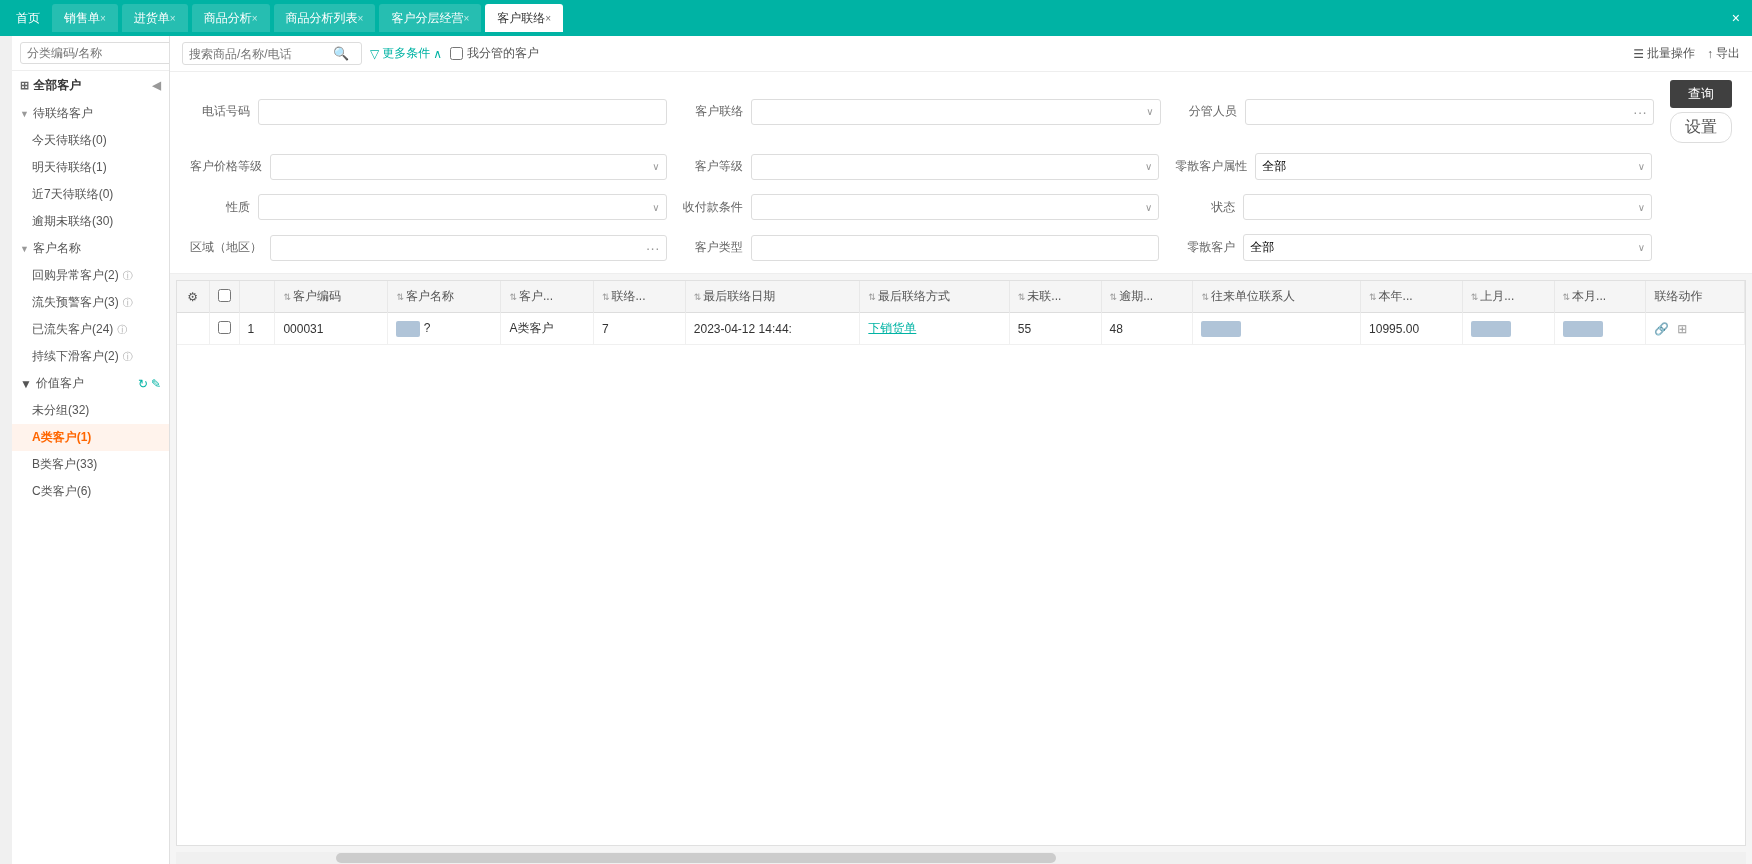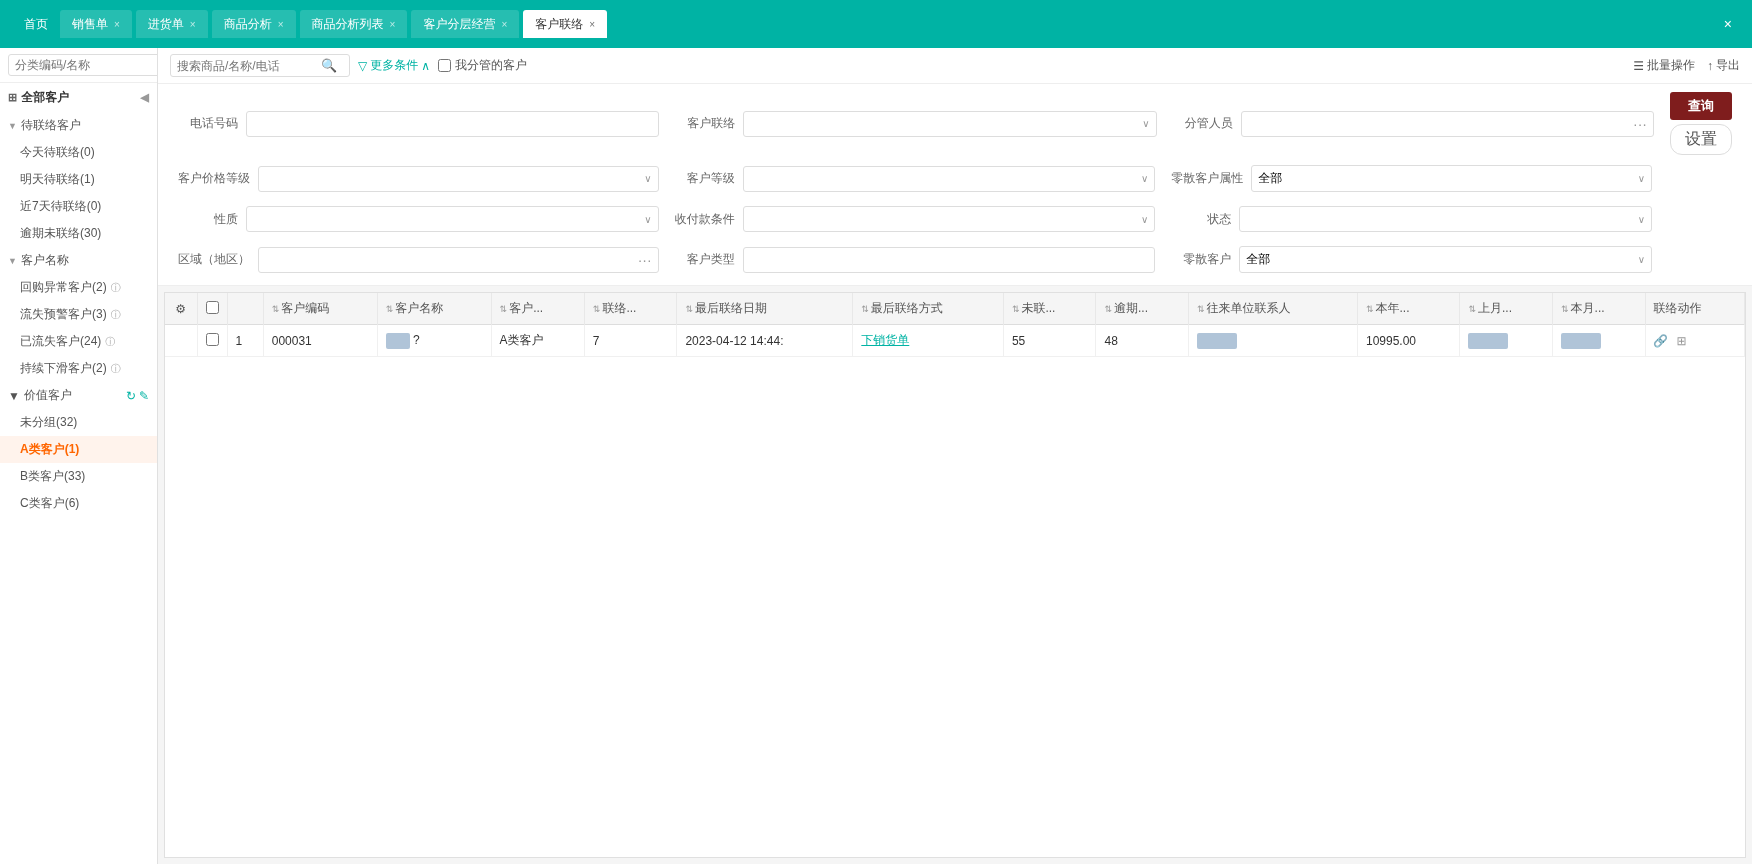--- a/index.html
+++ b/index.html
@@ -1,36 +1,36 @@
 <!DOCTYPE html>
 <html><head>
   <meta charset="utf-8">
   <style>
     * { box-sizing: border-box; margin: 0; padding: 0; font-family: 'Microsoft YaHei', Arial, sans-serif; font-size: 12px; }
     body { background: #f0f0f0; width: 1752px; height: 864px; overflow: hidden; }
 
     
     .top-nav {
       background: #00b3a4;
-      height: 48px;
-      display: flex;
-      align-items: center;
-      padding: 0 16px;
+      height: 36px;
+      display: flex;
+      align-items: center;
+      padding: 0 8px;
       gap: 4px;
       justify-content: center;
     }
     .nav-tab {
       height: 28px;
       padding: 0 12px;
       background: rgba(255,255,255,0.15);
       color: #fff;
       border-radius: 3px 3px 0 0;
       display: flex;
       align-items: center;
-      gap: 6px;
+      gap: 0;
       cursor: pointer;
       font-size: 12px;
       white-space: nowrap;
     }
     .nav-tab.active {
       background: #fff;
       color: #333;
     }
     .nav-tab .close-x {
       font-size: 10px;
@@ -48,20 +48,21 @@
       color: #fff;
       font-size: 14px;
       cursor: pointer;
       padding: 0 4px;
     }
 
     
     .main-layout {
       display: flex;
       height: calc(864px - 36px);
+      margin-left: 12px;
     }
 
     
     .sidebar {
       width: 158px;
       background: #fff;
       border-right: 1px solid #e0e0e0;
       display: flex;
       flex-direction: column;
       overflow-y: auto;
@@ -245,29 +246,28 @@
       display: flex;
       align-items: center;
       justify-content: space-between;
       cursor: pointer;
       background: #fff;
       min-height: 26px;
     }
     .filter-select .chevron { color: #999; font-size: 10px; }
     .filter-dots { color: #999; font-size: 14px; cursor: pointer; }
     .query-btn {
-      background: #7f1d1d;
+      background: #404040;
       color: #fff;
       border: none;
       border-radius: 3px;
       padding: 5px 18px;
       font-size: 13px;
       cursor: pointer;
       min-width: 60px;
-      font-weight: bold;
     }
     .settings-btn {
       background: #fff;
       color: #555;
       border: 1px solid #ddd;
       border-radius: 12px;
       padding: 4px 14px;
       font-size: 16px;
       cursor: pointer;
       min-width: 60px;

